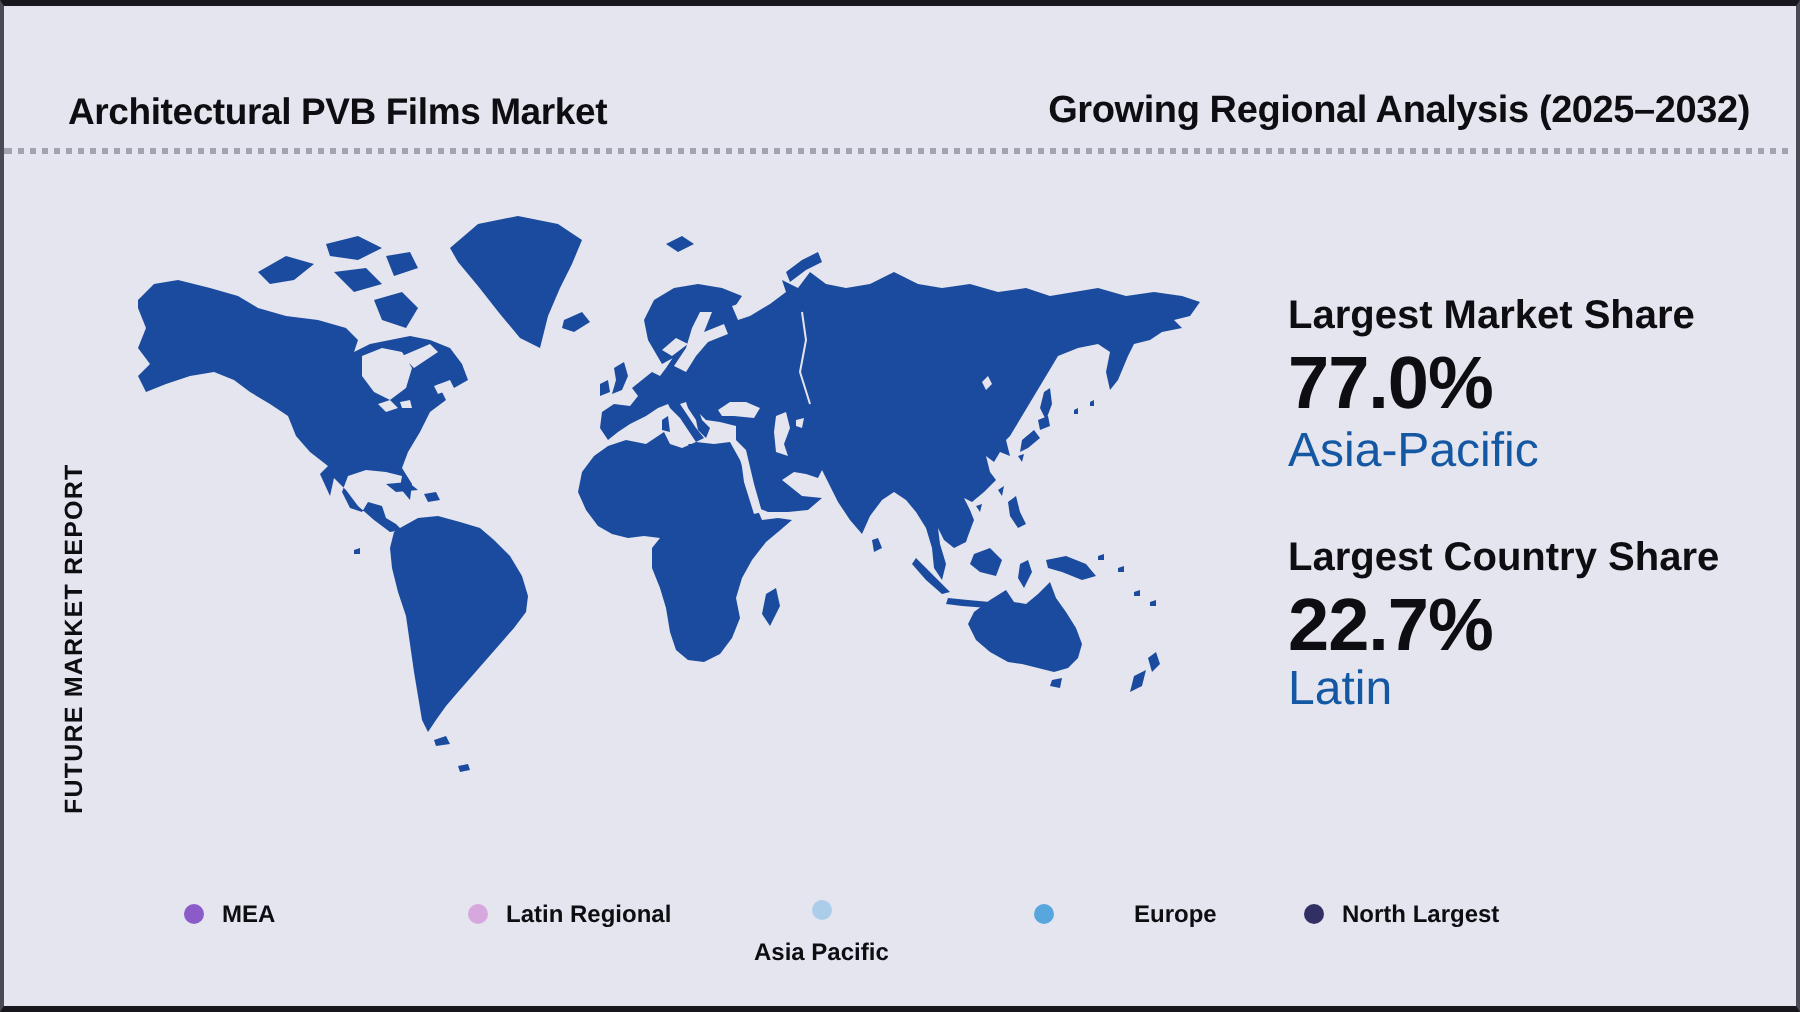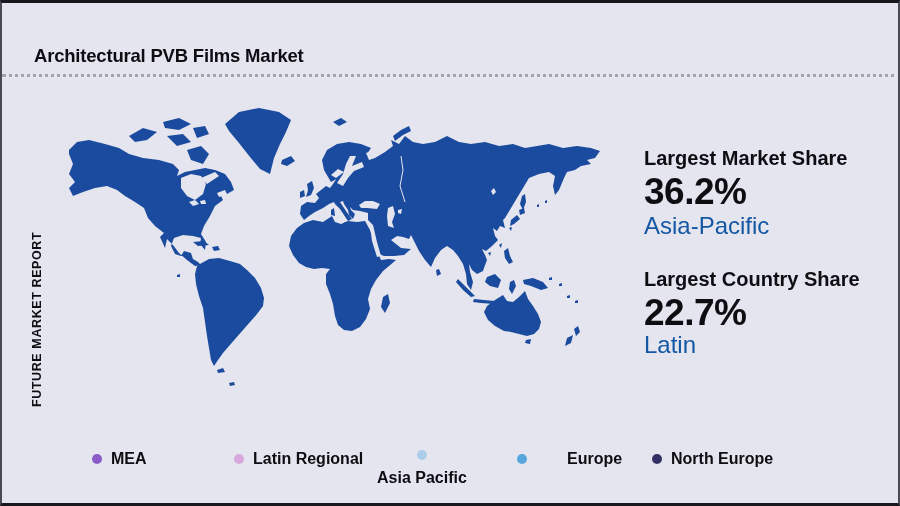--- a/index.html
+++ b/index.html
@@ -41,29 +41,30 @@
   .stat-region { position:absolute; left:0; font-size:24px; font-weight:normal; color:var(--accent,#1457a3); white-space:nowrap; }
   .lbl1 { top:144px; } .val1 { top:168px; } .reg1 { top:209px; }
   .lbl2 { top:265px; } .val2 { top:289px; } .reg2 { top:328px; }
 
   .legend-item {
     position:absolute; top:447px; display:flex; align-items:center; gap:9px;
   }
   .legend-dot {
     width:10px; height:10px; border-radius:50%; flex:0 0 auto;
   }
-  .legend-label { font-size:16px; font-weight:bold; white-space:nowrap; }
+  .legend-label { font-size:12px; font-weight:bold; white-space:nowrap; }
   .li-0 { left:90px; } .li-1 { left:232px; } .li-2 { left:375px;flex-direction:column; } .li-3 { left:515px;gap:40px; } .li-4 { left:650px; }
 </style>
 </head>
 <body>
 
 <div class="frame">
 
   <div class="title-left">Architectural PVB Films Market</div>
+  <div class="title-right">Growing Regional Analysis (2025–2032)</div>
   <div class="divider"></div>
 
   <div class="watermark">FUTURE MARKET REPORT</div>
 
   <svg class="map-svg" viewBox="0 0 555 305" aria-hidden="true">
     <g class="land">
 
       <path d="M2,52 L10,44 L22,42 L38,46 L52,50 L62,56 L76,60 L92,62 L106,66 L112,72 L110,78 L118,74 L128,72 L138,70 L148,72 L158,76 L164,84 L167,92 L160,96 L152,94 L156,102 L148,108 L143,118 L137,128 L134,136 L139,144 L138,152 L133,146 L134,140 L126,138 L116,137 L107,140 L104,148 L108,156 L114,158 L117,153 L124,155 L126,161 L131,164 L134,167 L128,168 L120,162 L112,155 L106,147 L100,141 L98,150 L93,139 L97,135 L88,128 L81,120 L77,110 L68,104 L58,98 L50,92 L40,88 L28,90 L16,94 L6,98 L2,90 L8,84 L2,76 L6,66 L2,56 Z"></path>
 
       <path d="M62,38 L76,30 L90,34 L80,42 L68,44 Z M96,24 L112,20 L124,26 L112,32 L98,30 Z M100,38 L116,36 L124,44 L110,48 Z M126,30 L138,28 L142,36 L130,40 Z M120,52 L134,48 L142,56 L136,66 L124,62 Z"></path>
@@ -115,21 +116,21 @@
 
       <path d="M303,128 L306,127 L310,144 L314,158 L310,159 L305,143 Z"></path>
       <path d="M329,140 L336,142 L342,146 L340,149 L332,146 L326,143 Z"></path>
       <path d="M424,93 L427,90 L429,94 L426,97 Z"></path>
     </g>
     <path class="river" d="M334,58 L336,72 L333,88 L338,104"></path>
   </svg>
 
   <div class="stats">
     <div class="stat-label lbl1">Largest Market Share</div>
-    <div class="stat-value val1">36.2%</div>
+    <div class="stat-value val1">77.0%</div>
     <div class="stat-region reg1">Asia-Pacific</div>
     <div class="stat-label lbl2">Largest Country Share</div>
     <div class="stat-value val2">22.7%</div>
     <div class="stat-region reg2">Latin</div>
   </div>
 
   <div class="legend-item li-0">
     <span class="legend-dot" style="background: rgb(138, 91, 201);"></span>
     <span class="legend-label">MEA</span>
   </div>
@@ -140,16 +141,16 @@
   <div class="legend-item li-2">
     <span class="legend-dot" style="background: rgb(171, 205, 234);"></span>
     <span class="legend-label">Asia Pacific</span>
   </div>
   <div class="legend-item li-3">
     <span class="legend-dot" style="background: rgb(87, 166, 222);"></span>
     <span class="legend-label">Europe</span>
   </div>
   <div class="legend-item li-4">
     <span class="legend-dot" style="background: rgb(50, 47, 99);"></span>
-    <span class="legend-label">North Europe</span>
+    <span class="legend-label">North Largest</span>
   </div>
 
 </div>
 
 </body></html>

